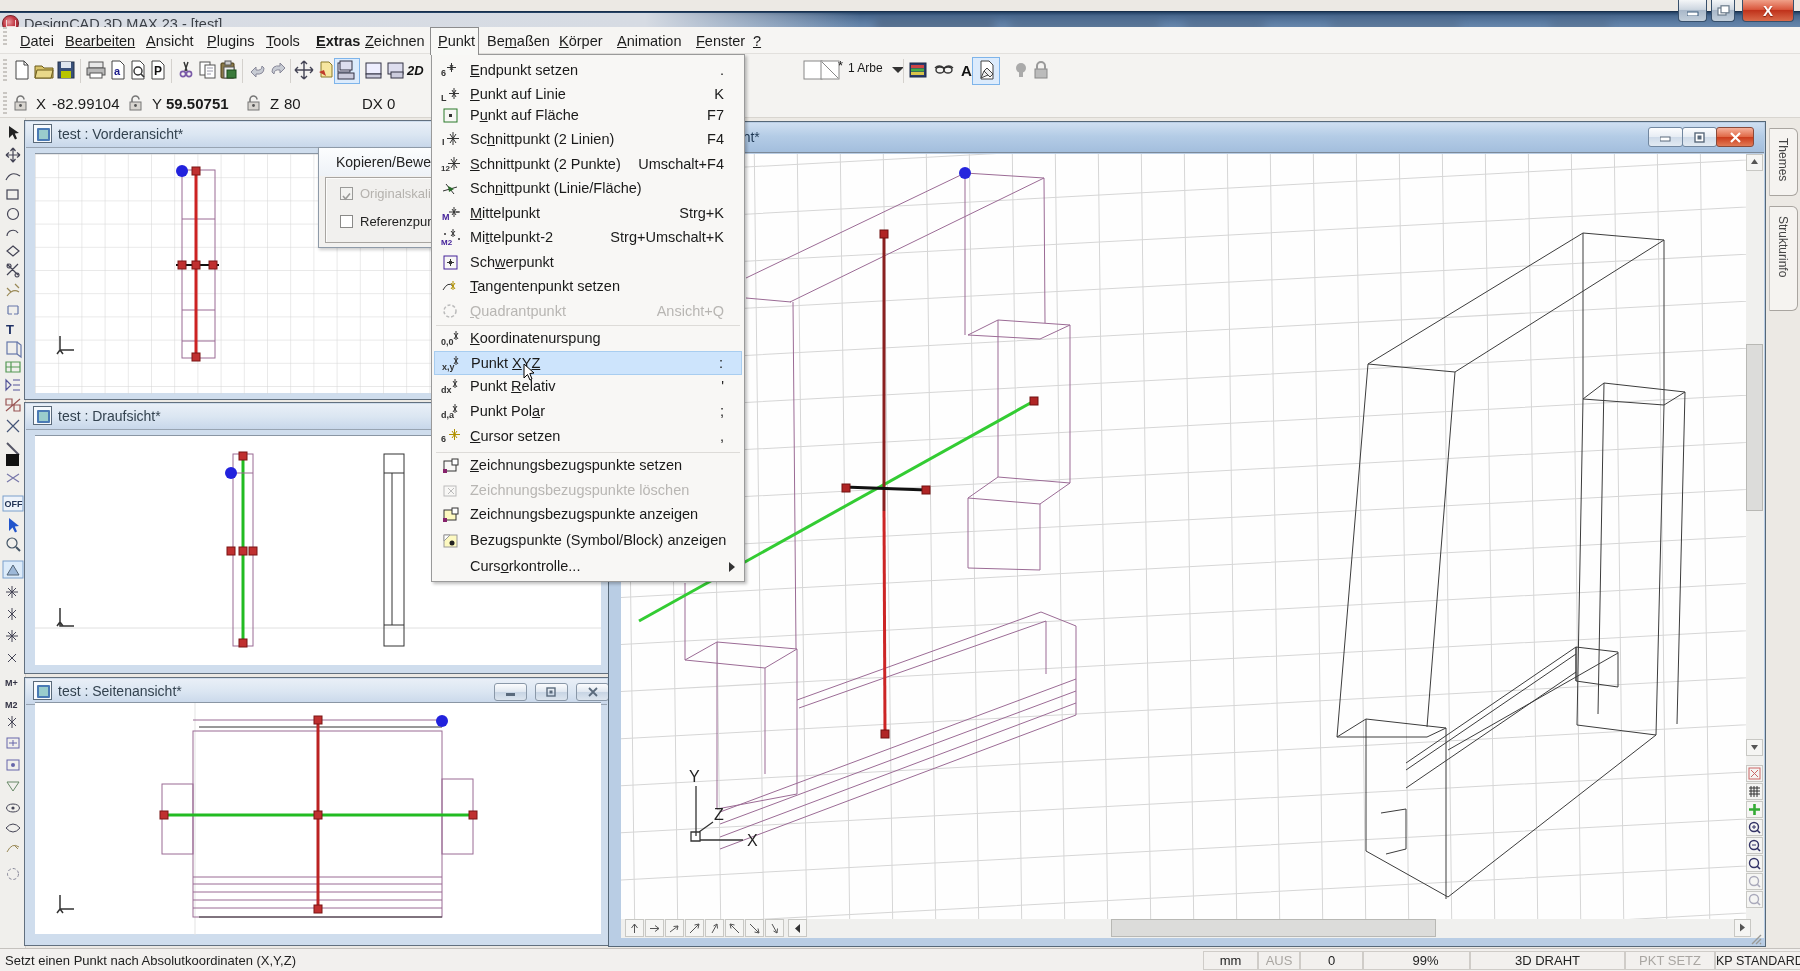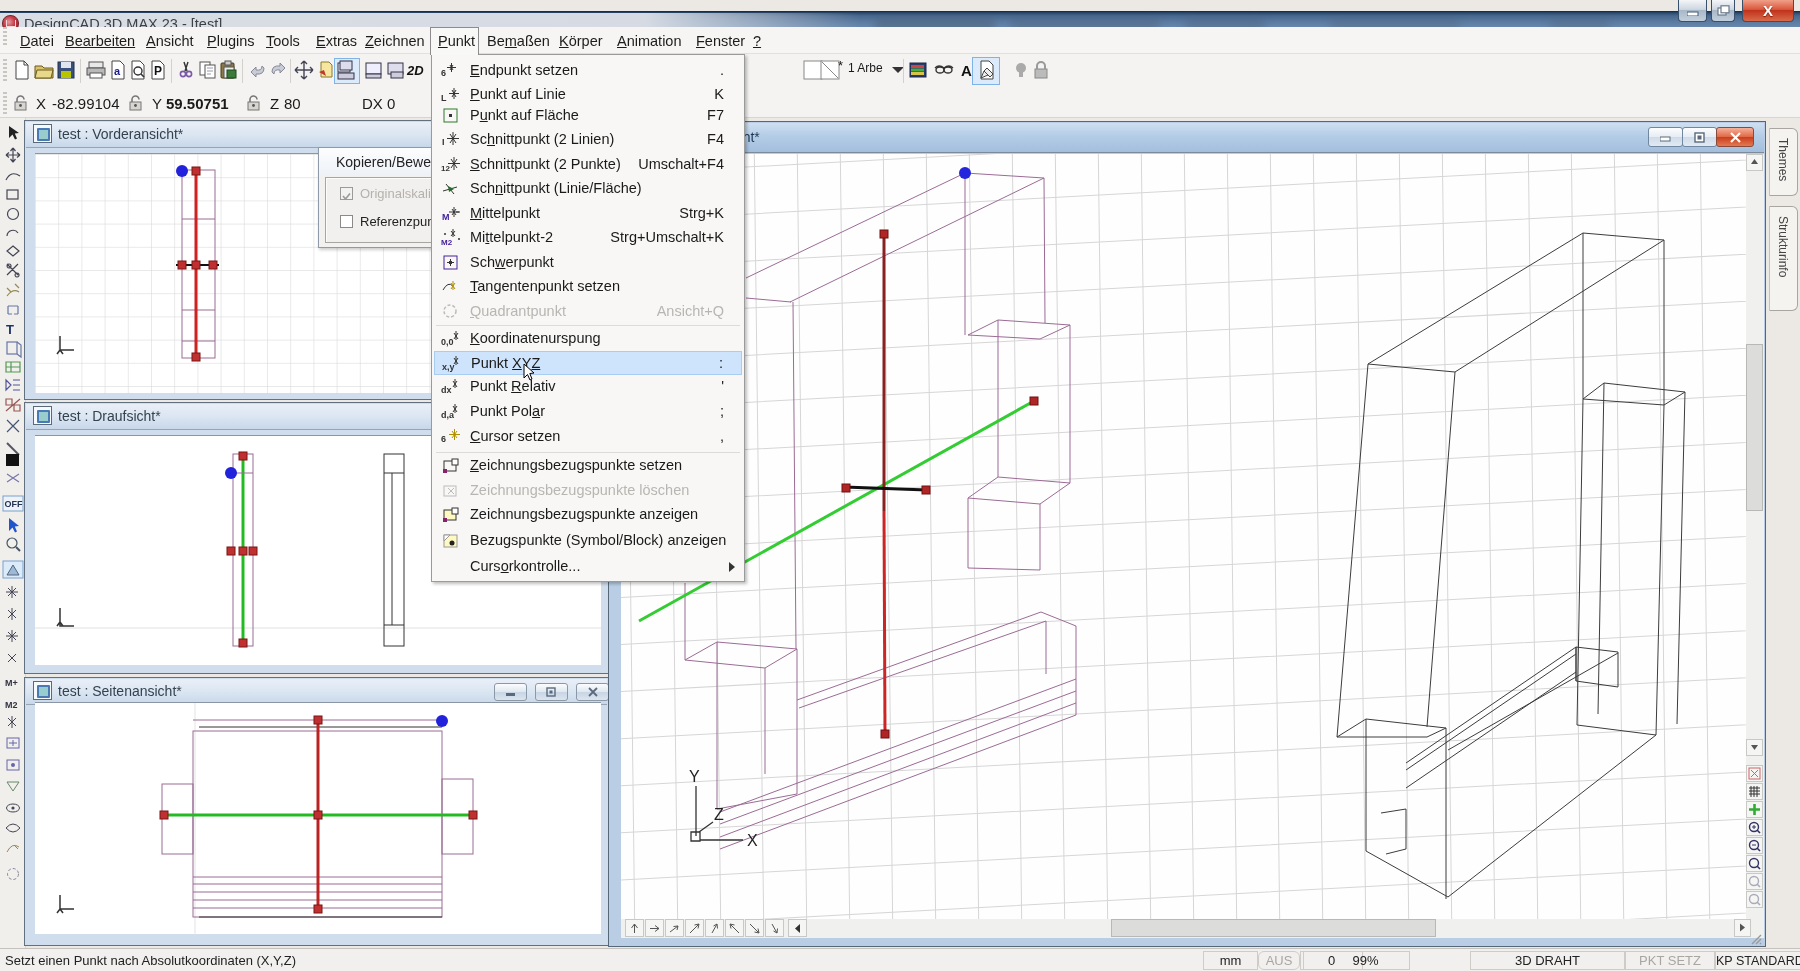--- a/index.html
+++ b/index.html
@@ -114,21 +114,21 @@
       </div>
   </div>
 
   <div id="menubar">
     <div class="grip"></div>
     <div class="mitem" style="left:20px;"><u>D</u>atei</div>
     <div class="mitem" style="left:65px;text-decoration:underline;"><u>B</u>earbeiten</div>
     <div class="mitem" style="left:146px;"><u>A</u>nsicht</div>
     <div class="mitem" style="left:207px;"><u>P</u>lugins</div>
     <div class="mitem" style="left:266px;"><u>T</u>ools</div>
-    <div class="mitem" style="left:316px;"><u>E</u>xtras</div>
+    <div class="mitem" style="left:316px;font-weight:bold;"><u>E</u>xtras</div>
     <div class="mitem" style="left:365px;"><u>Z</u>eichnen</div>
     <div class="mitem" style="left:438px; z-index:61;"><u>P</u>unkt</div>
     <div class="mitem" style="left:487px;">Be<u>m</u>aßen</div>
     <div class="mitem" style="left:559px;"><u>K</u>örper</div>
     <div class="mitem" style="left:617px;"><u>A</u>nimation</div>
     <div class="mitem" style="left:696px;"><u>F</u>enster</div>
     <div class="mitem" style="left:753px;"><u>?</u></div>
   </div>
   <div id="punktbox"></div>
 
@@ -828,21 +828,21 @@
   <div class="rtab" style="top:128px; height:68px;">
       <span>Themes</span>
     </div>
   <div class="rtab" style="top:206px; height:105px;">
       <span>Strukturinfo</span>
     </div>
 
   <div id="statusbar">
     <div style="position:absolute; left:5px; top:4px;">Setzt einen Punkt nach Absolutkoordinaten (X,Y,Z)</div>
     <div class="sbox" style="left:1203px; width:55px;">mm</div>
-    <div class="sbox" style="left:1258px; width:42px; color:#a9a6a2;border-radius:6px;">AUS</div>
+    <div class="sbox" style="left:1258px; width:42px; color:#a9a6a2;">AUS</div>
     <div class="sbox" style="left:1300px; width:63px;">0</div>
-    <div class="sbox" style="left:1303px; width:107px;padding-left:18px;">99%</div>
+    <div class="sbox" style="left:1363px; width:107px;padding-left:18px;">99%</div>
     <div class="sbox" style="left:1470px; width:155px;">3D DRAHT</div>
     <div class="sbox" style="left:1625px; width:90px; color:#a9a6a2;">PKT SETZ</div>
     <div class="sbox" style="left:1715px; width:85px; border-right:none; font-size:12.5px;">KP STANDARD</div>
   </div>
 
 </div>
 
 </body></html>

